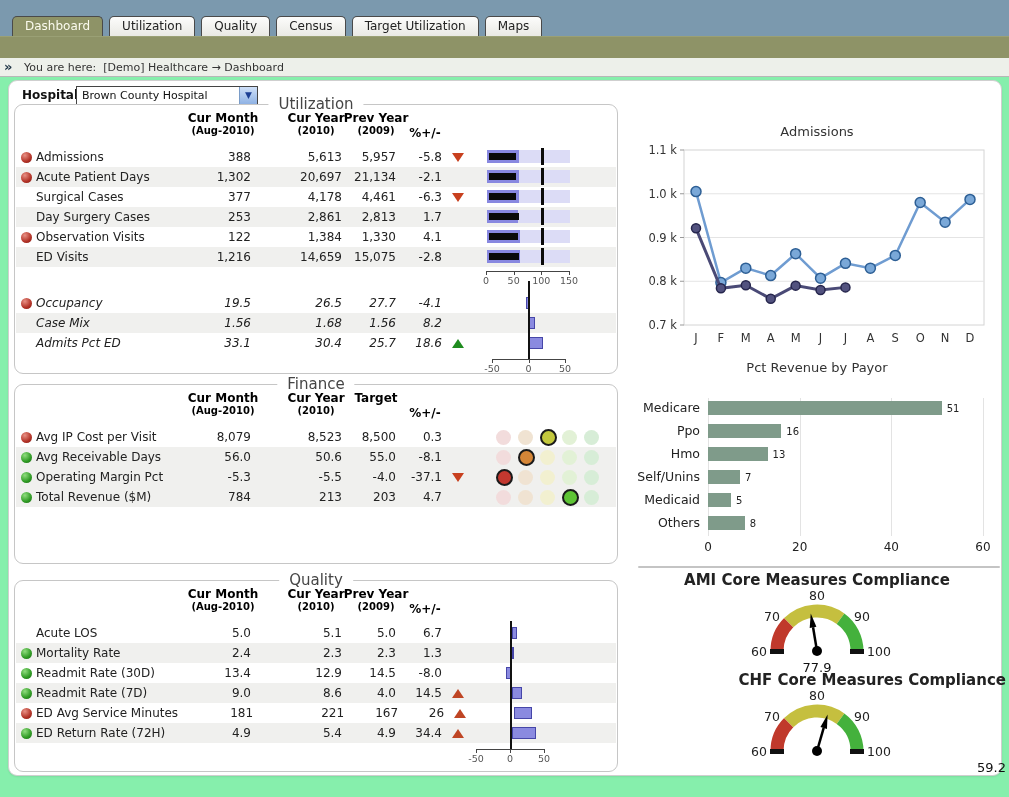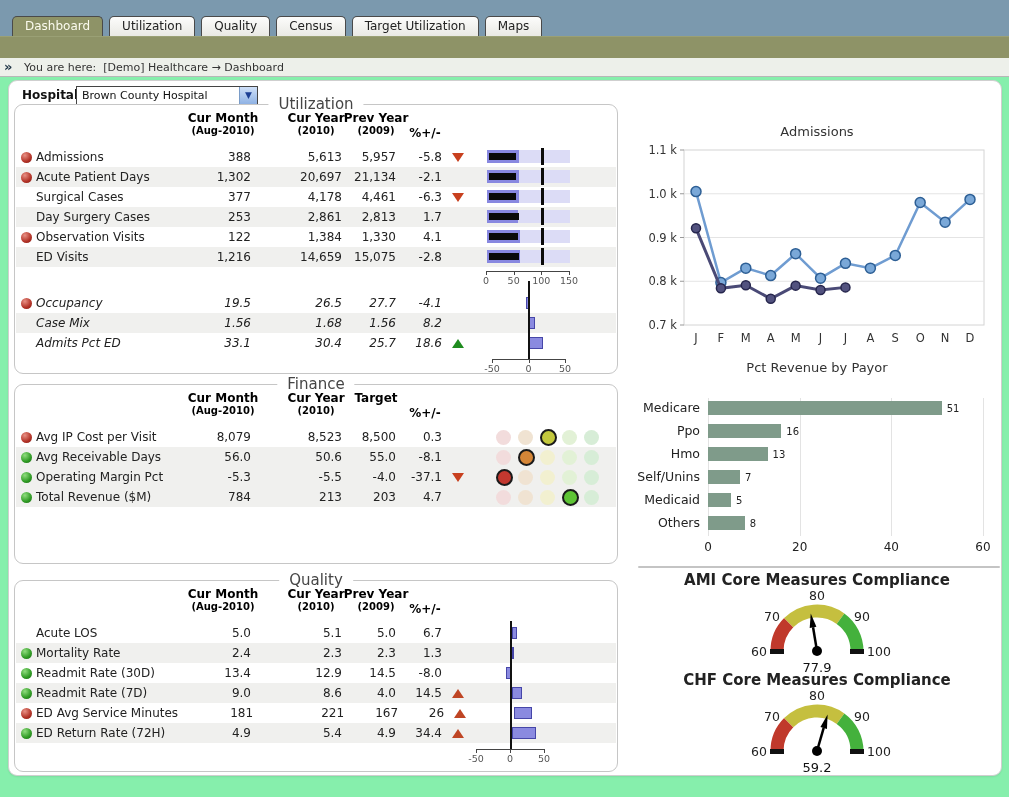--- a/index.html
+++ b/index.html
@@ -88,21 +88,21 @@
   #payor-title { top:280px; }
   #payor-chart { position:absolute; left:0; top:318px; width:378px; height:160px; }
   .plabel { position:absolute; width:72px; text-align:right; font-size:12.5px; color:#222; white-space:nowrap; }
   .pgrid { position:absolute; top:0; width:1px; height:138px; background:#e3e3e3; }
   .pbar { position:absolute; height:14px; background:#7f9b8a; }
   .pval { position:absolute; font-size:10px; color:#222; }
   .paxis-lbl { position:absolute; top:142px; transform:translateX(-50%); font-size:12px; color:#222; }
   .divider { position:absolute; left:10px; top:486px; width:362px; height:2px; background:#c4c4c4; border-radius:1px; }
   .gauge-block { position:absolute; width:100%; text-align:center; }
   #gauge1 { top:491px; }
-  #gauge2 { top:591px; }
+  #gauge2 { top:591px;text-align:right; }
   .gauge-title { font-size:15px; color:#222;font-weight:bold; }
   .gauge-svg-holder svg { display:block; margin:0 auto; }
   .gauge-value { font-size:13px; color:#111; margin-top:-5px; }
 </style>
 </head>
 <body>
 
 <div class="screen">
 
   <div class="topband"></div>

